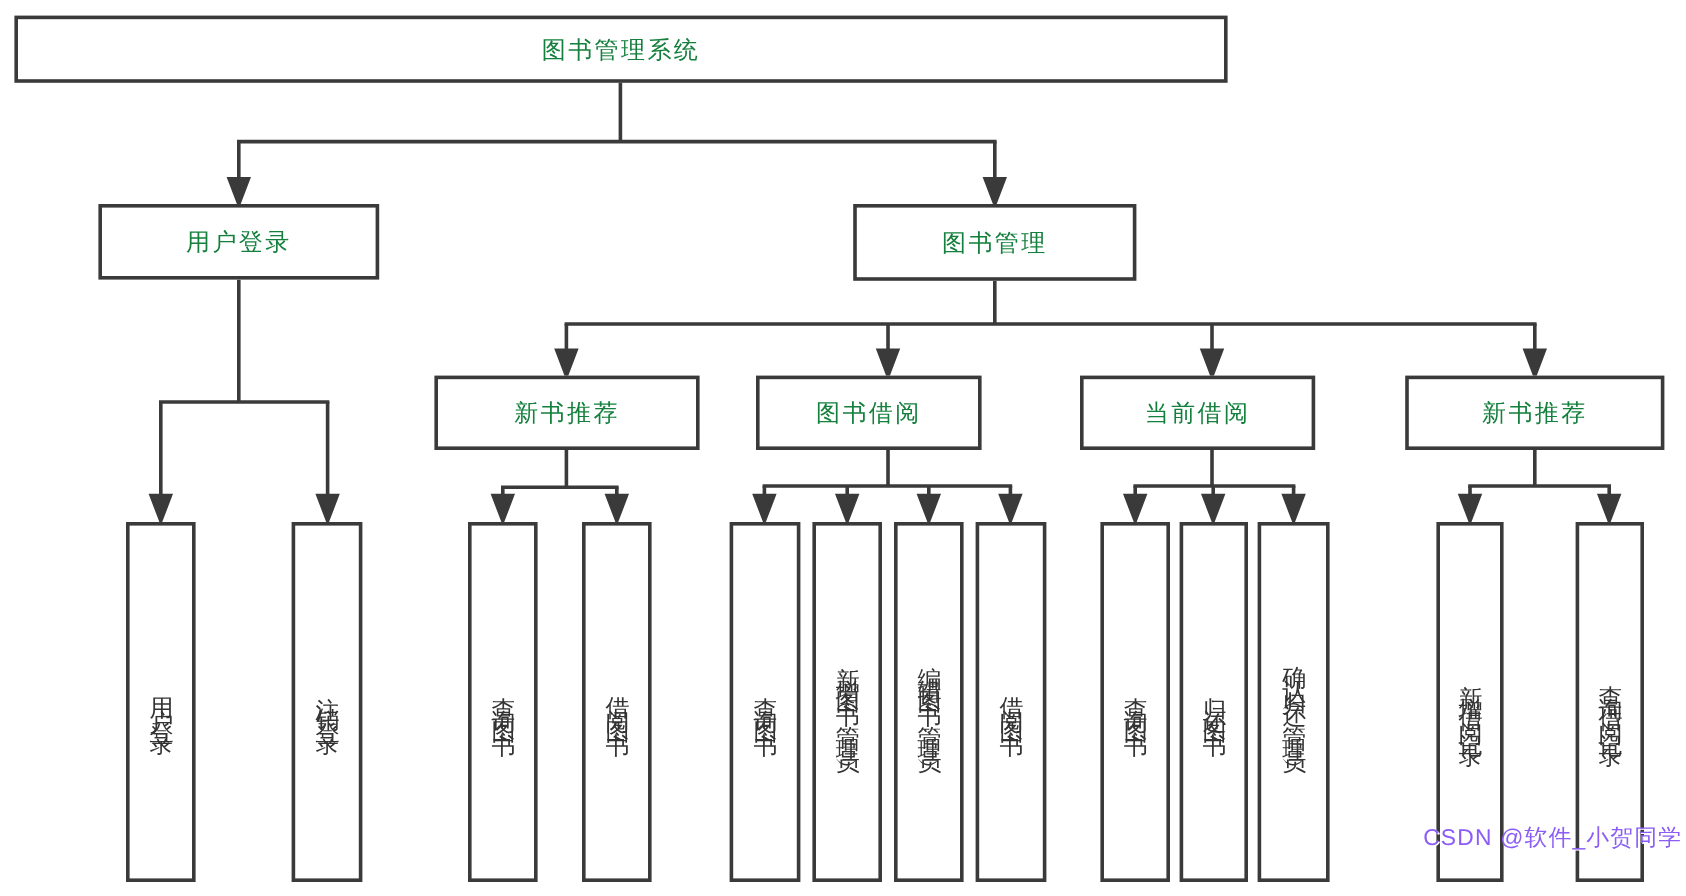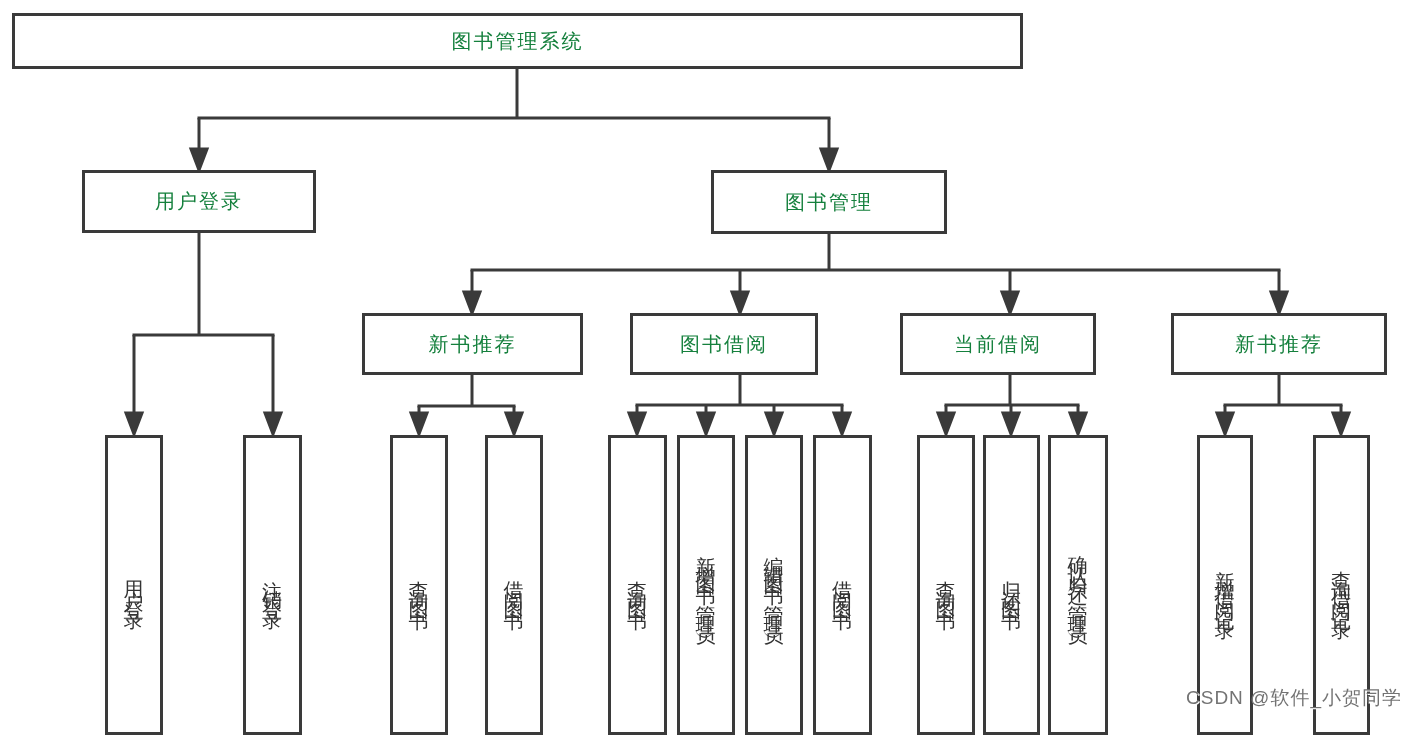--- a/index.html
+++ b/index.html
@@ -48,21 +48,21 @@
     color: #333333;
     letter-spacing: 10px;
     line-height: 1.1;
     white-space: nowrap;
   }
   .watermark {
     position: absolute;
     left: 1186px;
     top: 685px;
     font-size: 19px;
-    color: #737373;
+    color: #8b5cf6;
     letter-spacing: 1px;
     z-index: 3;
     text-shadow: 1px 1px 0 #ffffff;
     white-space: nowrap;
   }
 </style>
 </head>
 <body>
 
 <div id="canvas">

